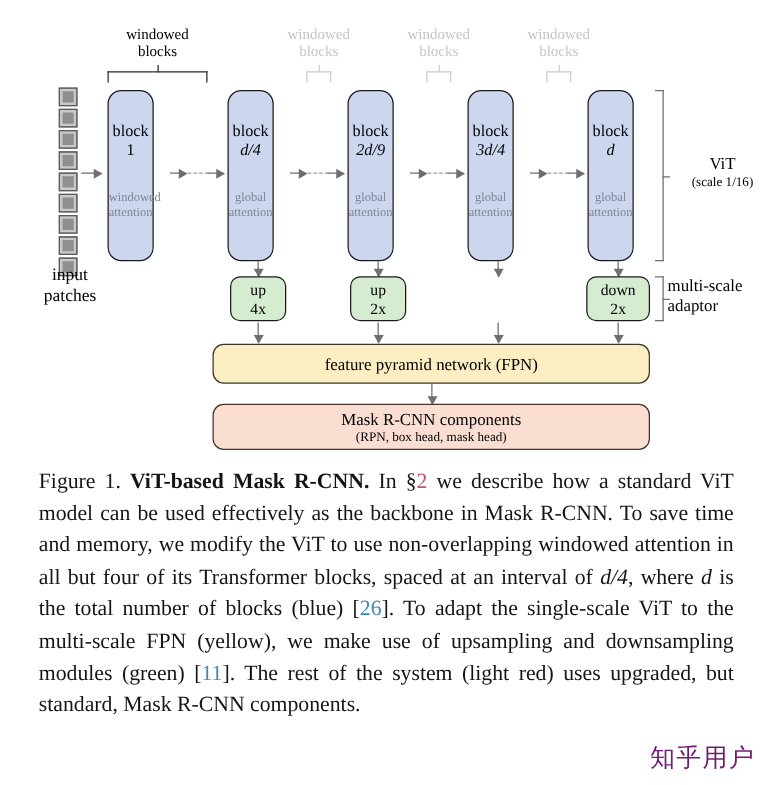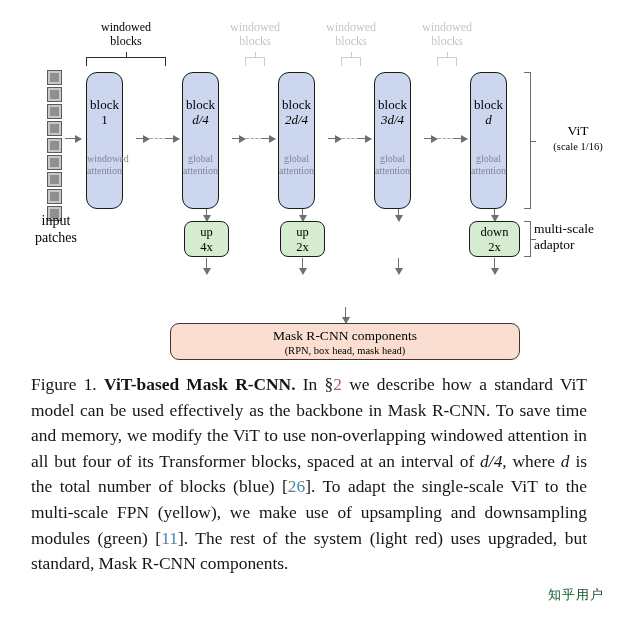--- a/index.html
+++ b/index.html
@@ -225,24 +225,24 @@
   }
   #caption b { font-weight: bold; }
   #caption i { font-style: italic; }
   .ref-red { color: #c2556b; }
   .ref-blue { color: #3f89b5; margin-top: 24px; }
 
   
   #watermark {
     position: absolute;
     right: 14px;
-    bottom: 24px;
-    font-size: 13px;
+    bottom: 8px;
+    font-size: 20px;
     letter-spacing: 1px;
-    color: #14532d;
+    color: #701a75;
     font-family: "DejaVu Sans", sans-serif;
   }
 </style>
 </head>
 <body>
 
 <div id="figure">
 
   <div class="patch-col">
     <div class="patch"></div>
@@ -328,21 +328,21 @@
     </div>
     <div class="bs">
       <div>global</div>
       <div>attention</div>
     </div>
   </div>
 
   <div class="vblock" style="left:278px;">
     <div class="bt">
       <div>block</div>
-      <div><em>2d/4</em></div>
+      <div><em>2d/9</em></div>
     </div>
     <div class="bs">
       <div>global</div>
       <div>attention</div>
     </div>
   </div>
 
   <div class="vblock" style="left:374px;">
     <div class="bt">
       <div>block</div>
@@ -397,20 +397,23 @@
   <div class="rlabel" style="left:534px; top:221px; width:84px; text-align:left;">
     <div>multi-scale</div>
     <div>adaptor</div>
   </div>
 
   <div class="varrow" style="left:206px; top:258px; height:16px;"></div>
   <div class="varrow" style="left:302px; top:258px; height:16px;"></div>
   <div class="varrow" style="left:398px; top:258px; height:16px;"></div>
   <div class="varrow" style="left:494px; top:258px; height:16px;"></div>
 
+  <div class="wide-box" id="fpn-box">
+    <span>feature pyramid network (FPN)</span>
+  </div>
 
   <div class="varrow" style="left:345px; top:307px; height:16px;"></div>
 
   <div class="wide-box" id="mask-box">
     <div class="m1">Mask R-CNN components</div>
     <div class="m2">(RPN, box head, mask head)</div>
   </div>
 
 </div>
 

